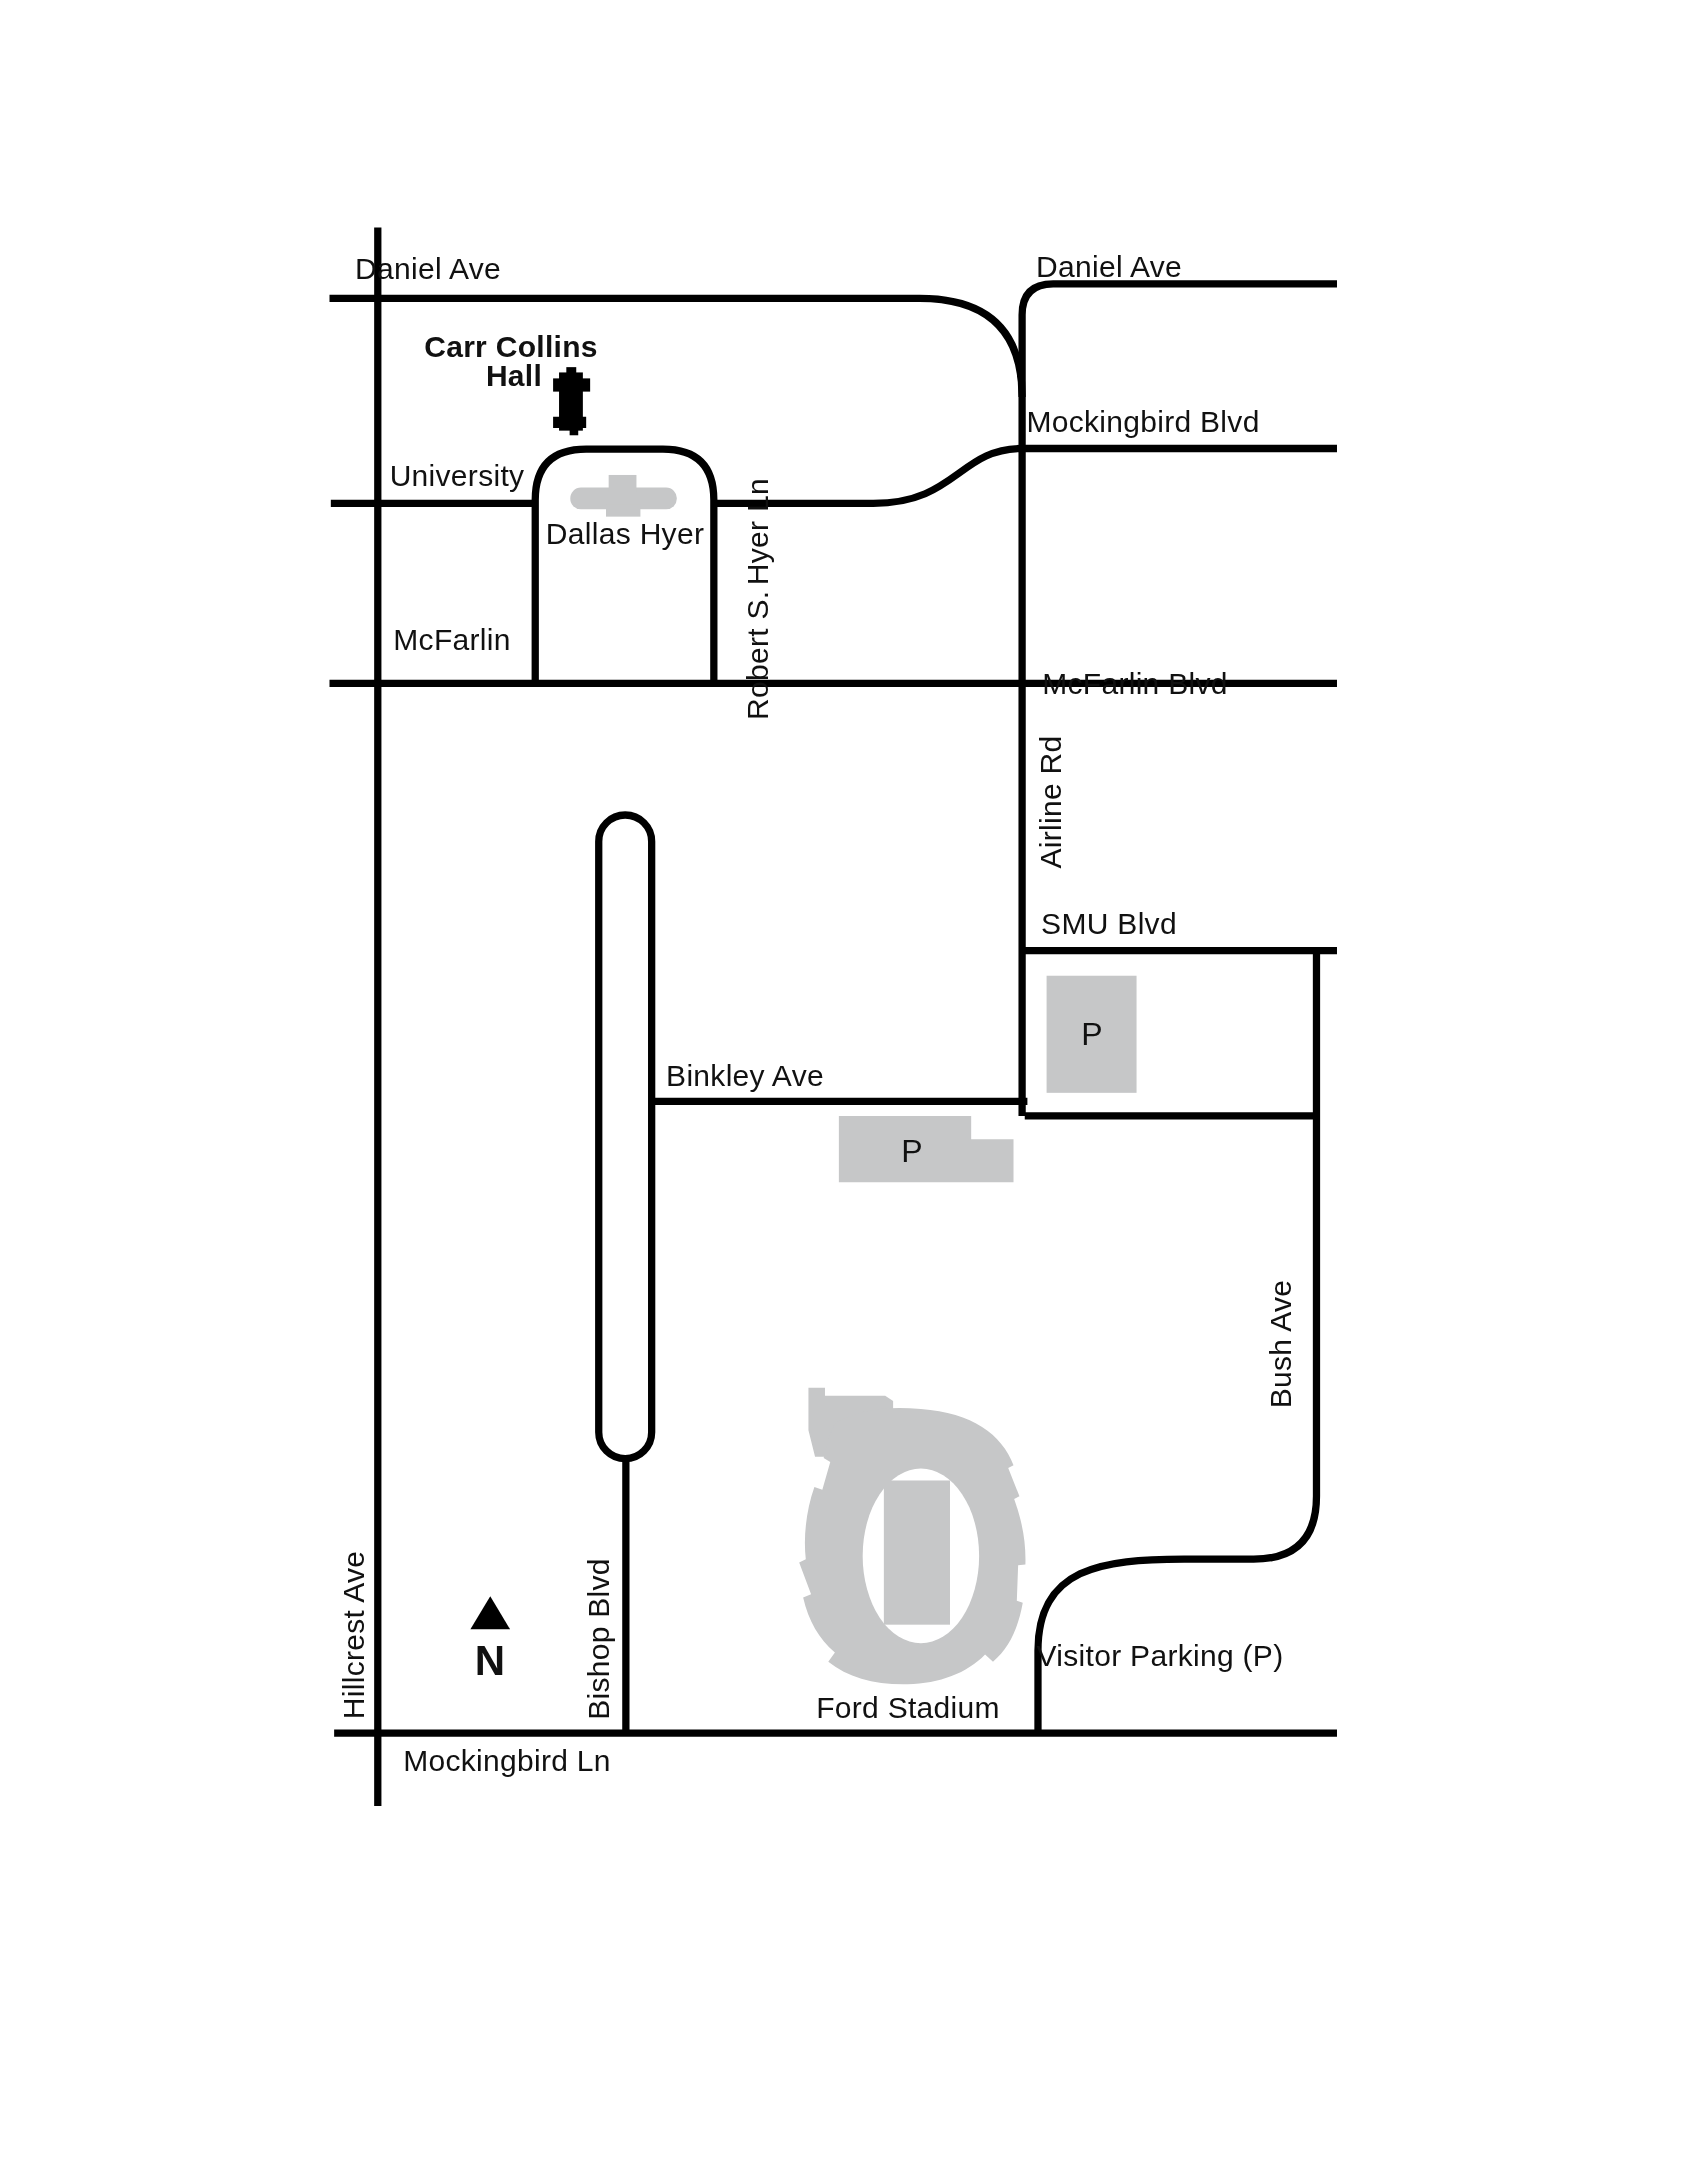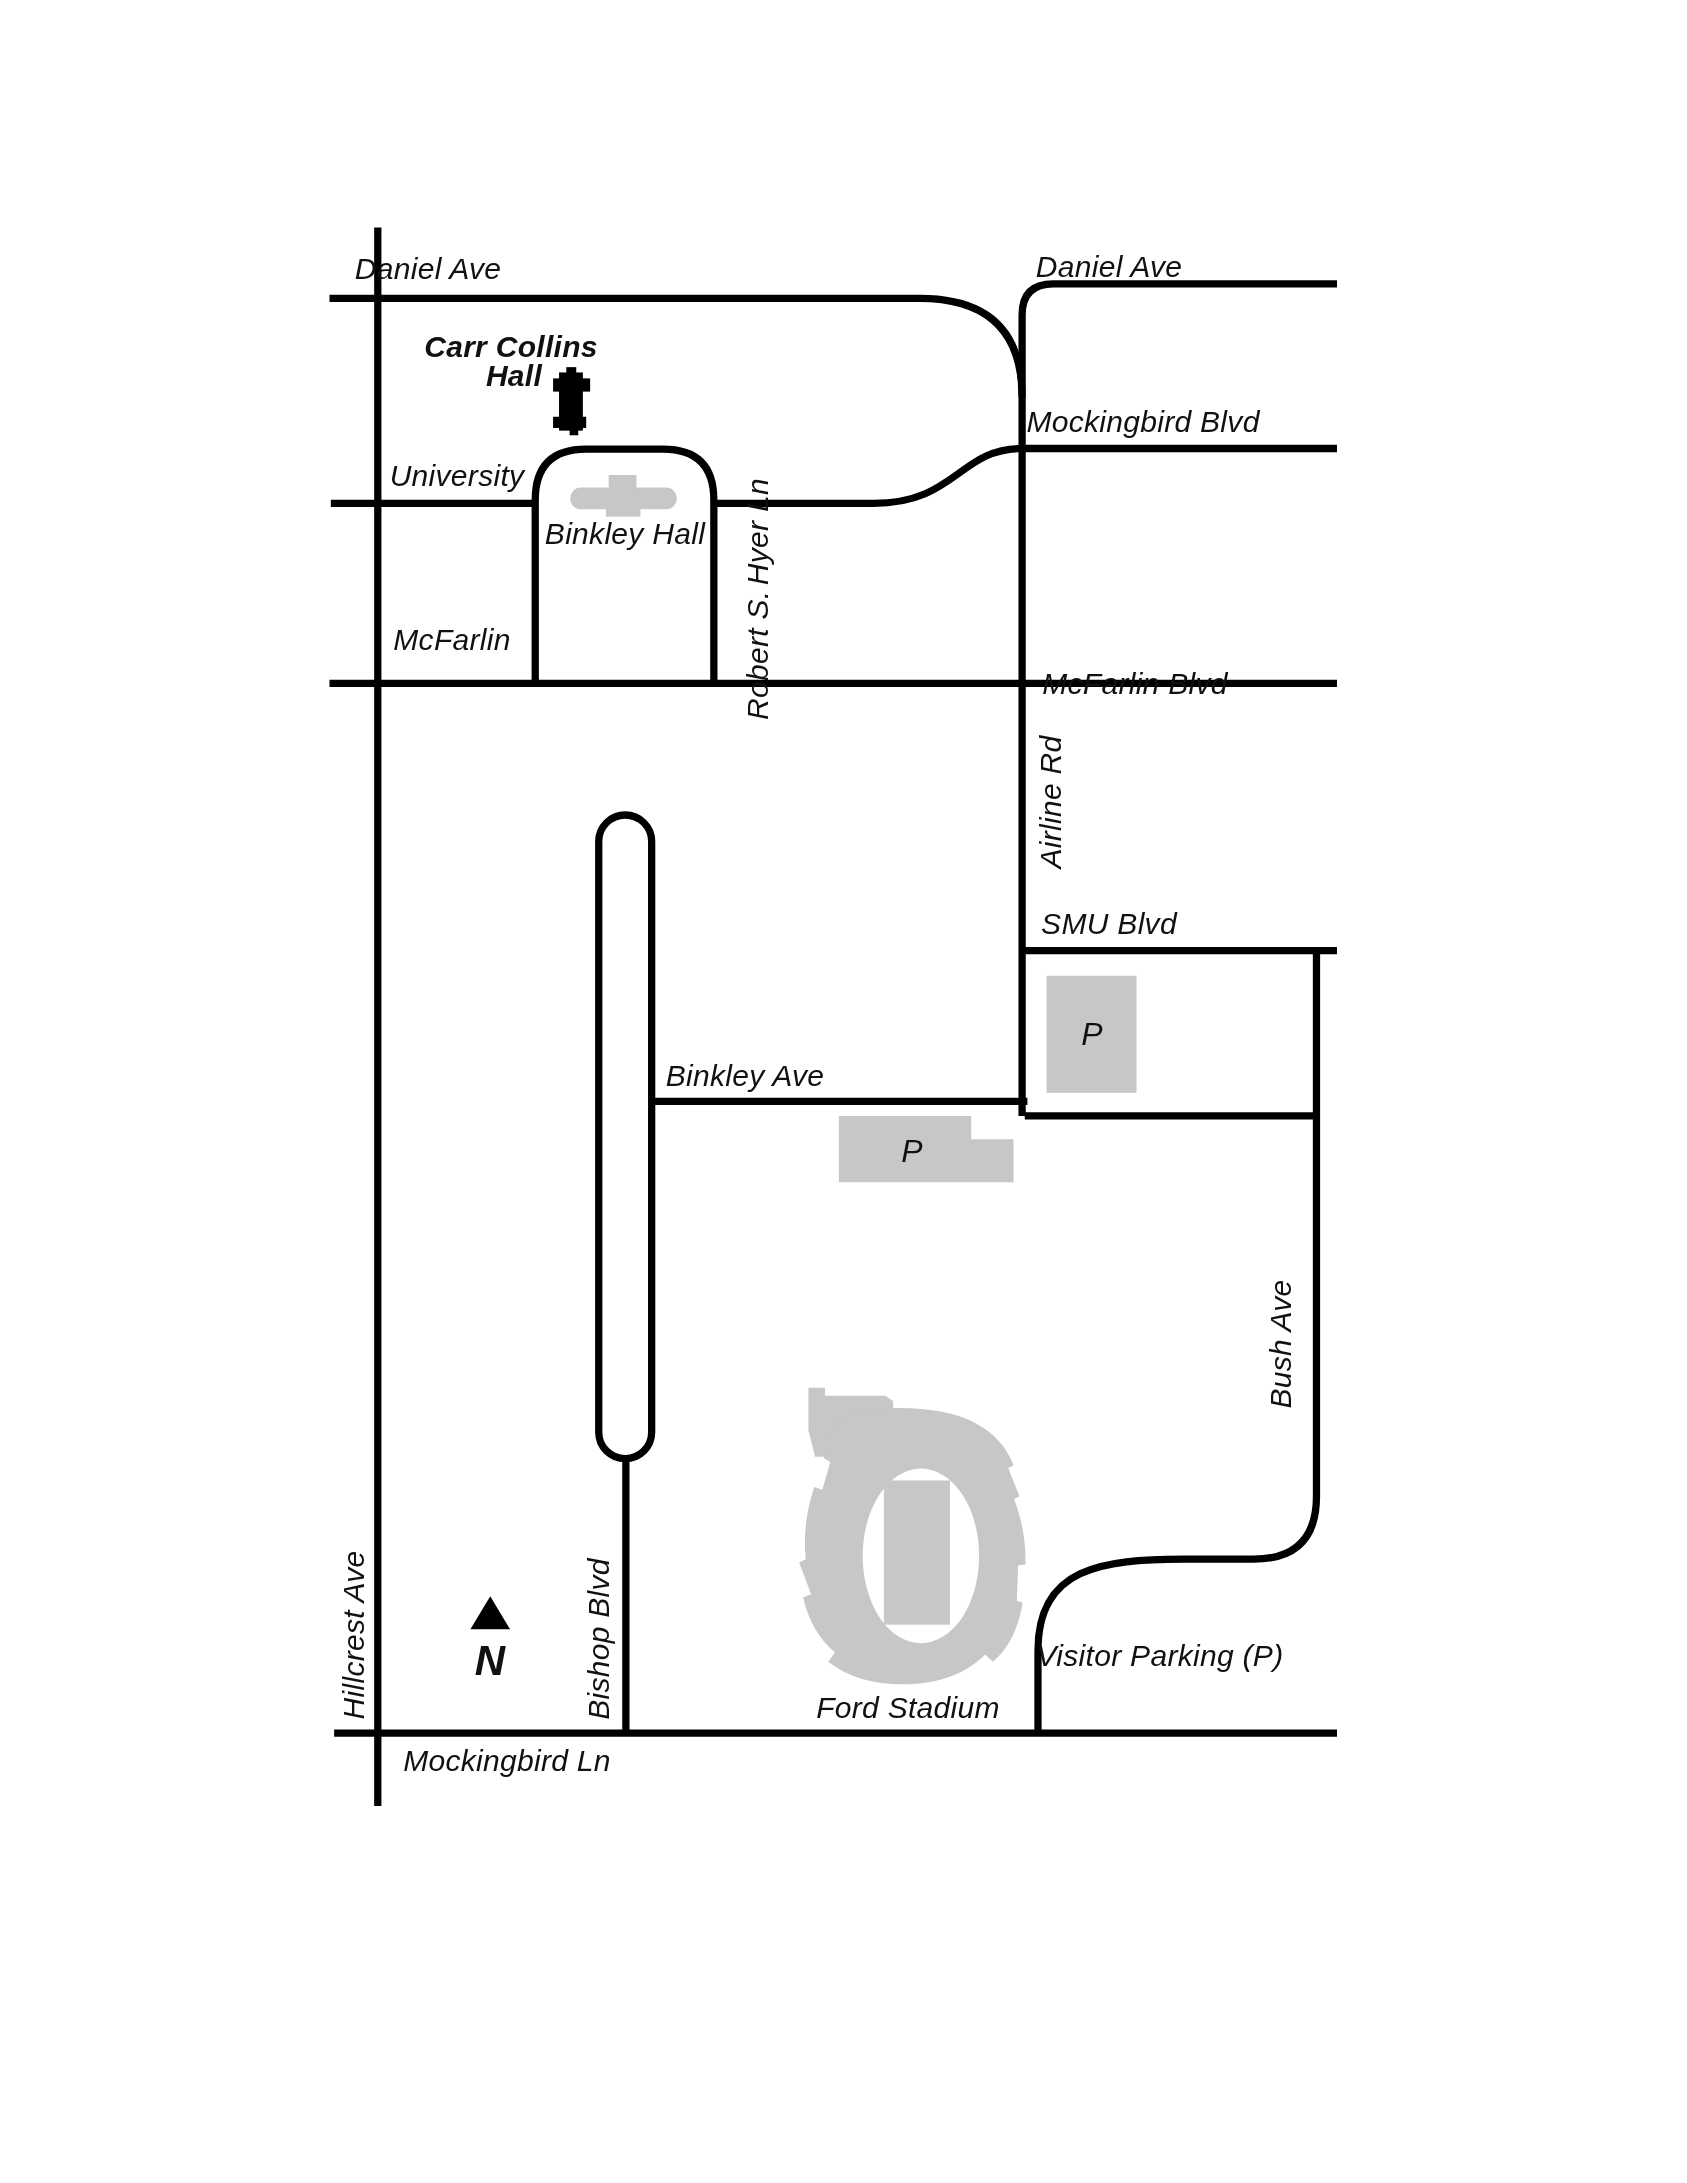--- a/index.html
+++ b/index.html
@@ -2,21 +2,20 @@
 <html style="--road: #000000; --building-gray: #c6c7c8; --text: #111111; --background: #ffffff;font-size:10.6px"><head>
 <meta charset="utf-8">
 <style>
   html,body{margin:0;padding:0;background:#fff;}
   .map-canvas{
     position:relative;
     width:1482px;height:2183px;
     background:var(--background,#fff);
     font-family:"Liberation Sans",sans-serif;
     overflow:hidden;
-    font-style:italic;
   }
   .map-canvas svg{position:absolute;left:0;top:0;}
   .label{
     position:absolute;
     transform:translate(-50%,-50%);
     font-size:30px;
     color:var(--text,#111);
     white-space:nowrap;
     letter-spacing:0.3px;
     line-height:1.08;
@@ -115,21 +114,21 @@
 
   <div class="label" style="left:428px;top:269px;">Daniel Ave</div>
   <div class="label" style="left:1109px;top:267px;">Daniel Ave</div>
 
   <div class="label bold" style="left:511px;top:347px;">Carr Collins</div>
   <div class="label bold" style="left:514px;top:376px;">Hall</div>
 
   <div class="label" style="left:1143px;top:422px;">Mockingbird Blvd</div>
   <div class="label" style="left:457px;top:476px;text-align:right;">University</div>
 
-  <div class="label" style="left:625px;top:534px;">Binkley Hall</div>
+  <div class="label" style="left:625px;top:534px;">Dallas Hyer</div>
 
   <div class="label rot" style="left:758px;top:599px;">
     <div class="twoline rot-cols">
       <div>Robert S.</div>
       <div>Hyer Ln</div>
     </div>
   </div>
 
   <div class="label" style="left:442px;top:640px;padding-left:20px;">McFarlin</div>
   <div class="label" style="left:1135px;top:684px;">McFarlin Blvd</div>

